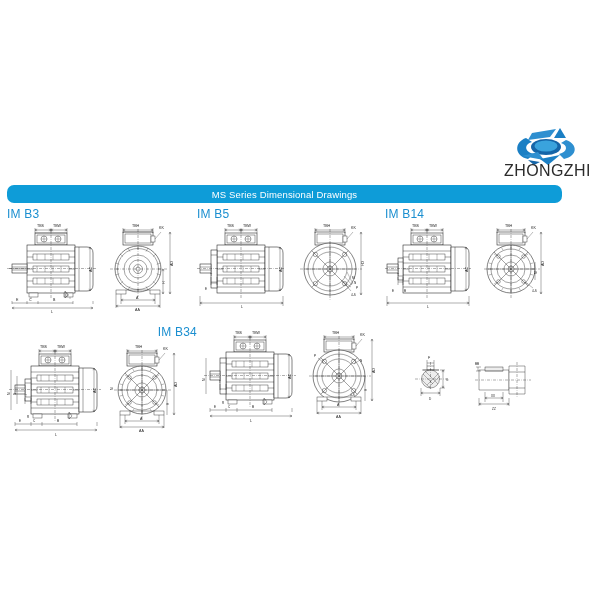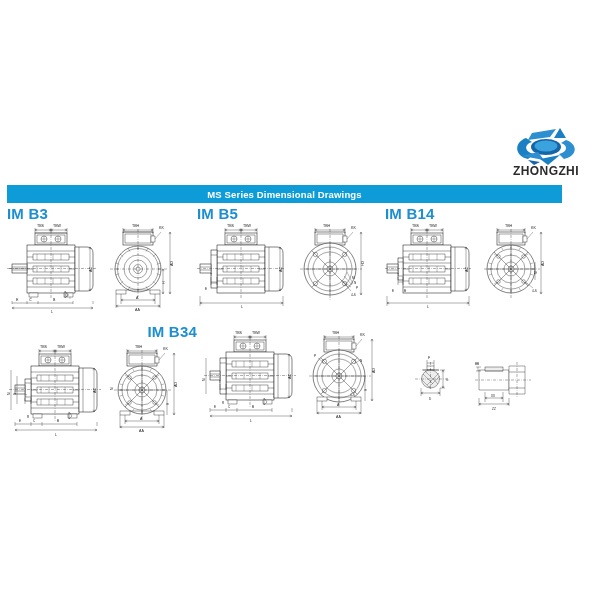--- a/index.html
+++ b/index.html
@@ -16,51 +16,52 @@
 
   
   .logo-block {
     position: absolute;
     right: 12px; top: 126px;
     width: 84px; height: 56px;
     text-align: center;
   }
   .logo-mark { width: 84px; height: 40px; display: block; }
   .logo-word {
-    font-size: 12px;
-    font-weight: bold;
+    font-size: 16px;
+    font-weight: normal;
     letter-spacing: 0.4px;
     color: #2b2b2b;
     line-height: 12px;
     margin-top: -1px;
   }
 
   
   .title-bar {
     position: absolute;
     left: 7px; top: 185px;
     width: 555px; height: 18px;
     background: #0e9cd8;
     color: #ffffff;
     font-size: 9.5px;
-    font-weight: bold;
+    font-weight: normal;
     display: flex;
     align-items: center;
     justify-content: center;
     letter-spacing: 0.15px;
+    border-radius: 7px;
   }
 
   
   .fig {
     position: absolute;
   }
   .fig-label {
-    font-size: 15px;
+    font-size: 12px;
     color: #1b8fd0;
-    font-weight: bold;
+    font-weight: normal;
     letter-spacing: 0.2px;
     margin: 0 0 2px 0;
     line-height: 12px;
   }
   .fig svg { display: block; }
 
   
   svg.draw { stroke: #1a1a1a; fill: none; stroke-width: 0.55; }
   svg.draw .thin   { stroke-width: 0.4; }
   svg.draw .xthin  { stroke-width: 0.3; }

